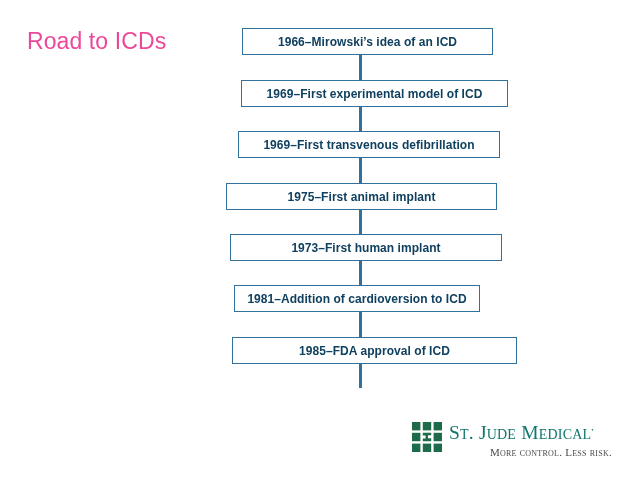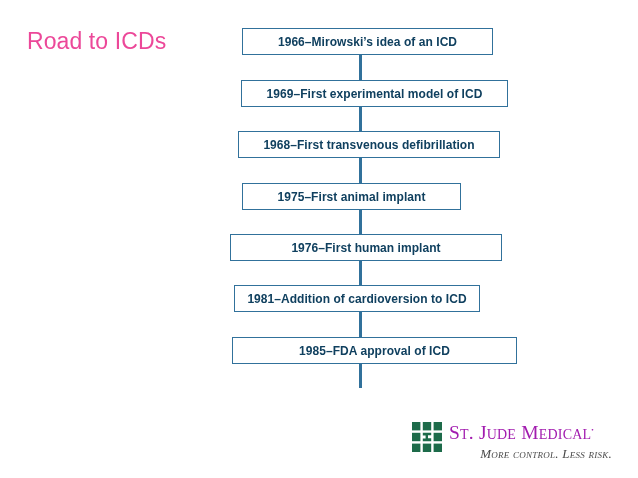--- a/index.html
+++ b/index.html
@@ -108,54 +108,53 @@
     font-size: 7px;
     vertical-align: super;
     letter-spacing: 0;
   }
 
   #logo-tagline {
     position: absolute;
     right: 0;
     top: 25px;
     font-family: "Liberation Serif", serif;
-    font-size: 13px;
+    font-size: 11px;
     color: #4a4a4a;
     letter-spacing: 0.25px;
     white-space: nowrap;
     font-variant: small-caps;
-    font-style: italic;
   }
 </style>
 </head>
 <body style="background: rgb(255, 255, 255);">
 
 <div id="slide" style="background: rgb(255, 255, 255);">
 
   <div id="slide-title" style="color: #ec4899;">Road to ICDs</div>
 
   <div id="flowchart">
       <div class="flow-node" style="left: 16px; top: 0px; width: 251px; background: rgb(255, 255, 255); border-color: rgb(49, 113, 155);">
         <div class="flow-node-label" style="color: rgb(16, 64, 95);">1966–Mirowski’s idea of an ICD</div>
       </div>
       <div class="flow-connector" style="top: 27px; height: 25px; background: rgb(49, 113, 155);"></div>
       <div class="flow-node" style="left: 8px; top: 52px; width: 267px; background: rgb(255, 255, 255); border-color: rgb(49, 113, 155); margin-left: 7px;">
         <div class="flow-node-label" style="color: rgb(16, 64, 95);">1969–First experimental model of ICD</div>
       </div>
       <div class="flow-connector" style="top: 79px; height: 24px; background: rgb(49, 113, 155);"></div>
       <div class="flow-node" style="left: 12px; top: 103px; width: 262px; background: rgb(255, 255, 255); border-color: rgb(49, 113, 155);">
-        <div class="flow-node-label" style="color: rgb(16, 64, 95);">1968–First transvenous defibrillation</div>
+        <div class="flow-node-label" style="color: rgb(16, 64, 95);">1969–First transvenous defibrillation</div>
       </div>
       <div class="flow-connector" style="top: 130px; height: 25px; background: rgb(49, 113, 155);"></div>
-      <div class="flow-node" style="left: 16px; top: 155px; width: 219px; background: rgb(255, 255, 255); border-color: rgb(49, 113, 155);">
+      <div class="flow-node" style="left: 0; top: 155px; width: 271px; background: rgb(255, 255, 255); border-color: rgb(49, 113, 155);">
         <div class="flow-node-label" style="color: rgb(16, 64, 95);">1975–First animal implant</div>
       </div>
       <div class="flow-connector" style="top: 182px; height: 24px; background: rgb(49, 113, 155);"></div>
       <div class="flow-node" style="left: 4px; top: 206px; width: 272px; background: rgb(255, 255, 255); border-color: rgb(49, 113, 155);">
-        <div class="flow-node-label" style="color: rgb(16, 64, 95);">1976–First human implant</div>
+        <div class="flow-node-label" style="color: rgb(16, 64, 95);">1973–First human implant</div>
       </div>
       <div class="flow-connector" style="top: 233px; height: 24px; background: rgb(49, 113, 155);"></div>
       <div class="flow-node" style="left: 8px; top: 257px; width: 246px; background: rgb(255, 255, 255); border-color: rgb(49, 113, 155);">
         <div class="flow-node-label" style="color: rgb(16, 64, 95);">1981–Addition of cardioversion to ICD</div>
       </div>
       <div class="flow-connector" style="top: 284px; height: 25px; background: rgb(49, 113, 155);"></div>
       <div class="flow-node" style="left: 6px; top: 309px; width: 285px; background: rgb(255, 255, 255); border-color: rgb(49, 113, 155);">
         <div class="flow-node-label" style="color: rgb(16, 64, 95);">1985–FDA approval of ICD</div>
       </div>
       <div class="flow-connector" style="top: 336px; height: 24px; background: rgb(49, 113, 155);"></div>
@@ -168,19 +167,19 @@
         <rect x="10.8" y="0" width="8.4" height="8.4"></rect>
         <rect x="21.6" y="0" width="8.4" height="8.4"></rect>
         <rect x="0" y="10.8" width="8.4" height="8.4"></rect>
         <rect x="21.6" y="10.8" width="8.4" height="8.4"></rect>
         <rect x="0" y="21.6" width="8.4" height="8.4"></rect>
         <rect x="10.8" y="21.6" width="8.4" height="8.4"></rect>
         <rect x="21.6" y="21.6" width="8.4" height="8.4"></rect>
         <path d="M10.8 10.8 L19.2 10.8 L19.2 13.2 L16.0 13.2 L16.0 16.2 L19.2 16.2 L19.2 19.2 L10.8 19.2 L10.8 16.6 L13.6 16.6 L13.6 13.6 L10.8 13.6 Z"></path>
       </g>
     </svg>
-    <div id="logo-wordmark" style="color: #a21caf;">
+    <div id="logo-wordmark" style="color: #0f766e;">
       <span>St. Jude Medical</span><span id="logo-tm">•</span>
     </div>
     <div id="logo-tagline" style="color: rgb(74, 74, 74);">More control. Less risk.</div>
   </div>
 
 </div>
 
 </body></html>

